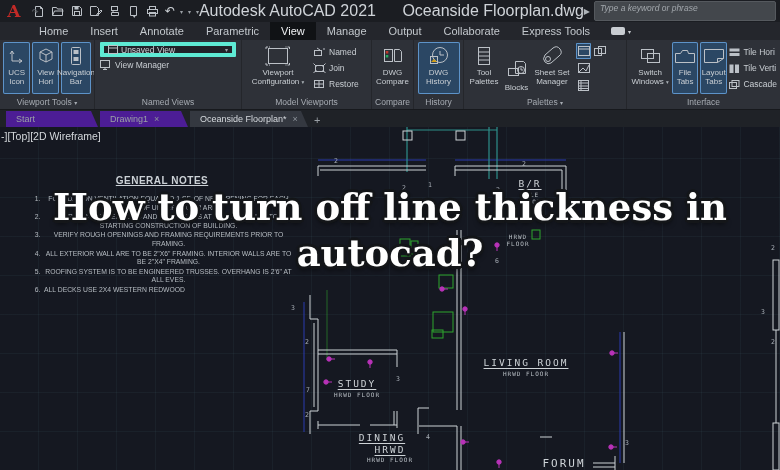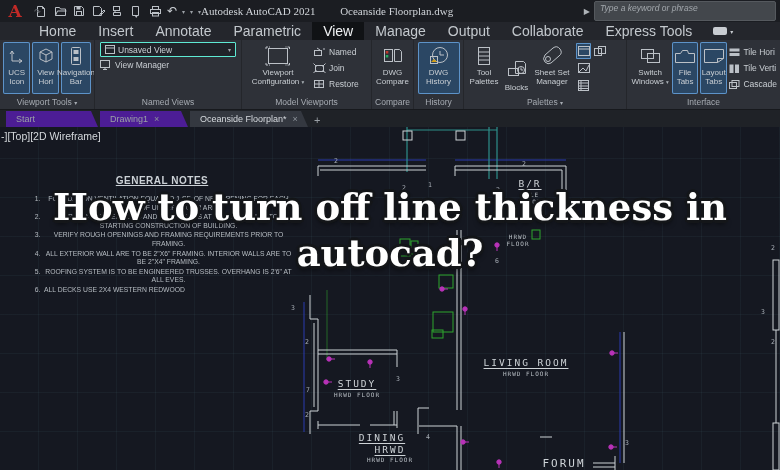--- a/index.html
+++ b/index.html
@@ -8,48 +8,48 @@
 
   
   .titlebar { height:22px; background:#1b1d22; display:flex; align-items:center; padding:0 4px; }
   .app-logo { width:22px; height:20px; color:#c22a27; font-weight:bold; font-size:17px; line-height:20px; text-align:center; font-family:"DejaVu Serif", serif; }
   .qat { display:flex; align-items:center; gap:5px; margin-left:8px; }
   .qat svg { display:block; }
   .qat .ic { width:14px; height:14px; display:flex; align-items:center; justify-content:center; }
   .qat .glyph { font-size:12px; color:#cdd2d7; line-height:1; }
   .qat .glyph.dim { color:#5d6167; }
   .qat .caret { font-size:6px; color:#9ba0a6; }
-  .tb-title { flex:1; font-size:11px; color:#cfd3d8; white-space:nowrap;font-family:Liberation Serif, serif; }
+  .tb-title { flex:1; text-align:center; font-size:16px; color:#cfd3d8; white-space:nowrap; }
   .tb-title .doc { margin-left:22px; }
   .searchwrap { display:flex; align-items:center; gap:4px; }
   .search-arrow { font-size:8px; color:#aeb3b8; }
   .searchbox { width:182px; height:20px; background:#43474c; border:1px solid #55595e; border-radius:2px; font-size:8.5px; font-style:italic; color:#a2a7ac; padding:0 5px; line-height:12px; }
 
   
   .ribbon-tabs { height:18px; background:#24262c; display:flex; align-items:stretch; padding-left:28px; }
-  .rtab { padding:0 11px; font-size:14px; color:#c3c8cd; display:flex; align-items:center; cursor:default; }
+  .rtab { padding:0 11px; font-size:11px; color:#c3c8cd; display:flex; align-items:center; cursor:default; }
   .rtab.active { background:#101215; color:#f0f2f4; }
   .ribbon-toggle { margin-left:10px; display:flex; align-items:center; gap:3px; color:#c8ccd1; }
   .ribbon-toggle .bar { width:14px; height:8px; background:#c8ccd1; border-radius:2px; }
   .ribbon-toggle .caret { font-size:6px; }
 
   
   .ribbon { height:70px; background:#2e3138; display:flex; border-bottom:1px solid #17191d; }
   .panel { border-right:1px solid #24262b; display:flex; flex-direction:column; overflow:hidden; }
   .pbody { flex:1; display:flex; padding:2px 3px; gap:2px; }
   .plabel { height:13px; font-size:8.5px; color:#a6abb2; text-align:center; line-height:12px; white-space:nowrap; }
   .plabel .caret { font-size:6px; }
   .bigbtn { display:flex; flex-direction:column; align-items:center; justify-content:flex-start; padding:2px 1px; border-radius:2px; }
   .bigbtn .iconbox { height:24px; display:flex; align-items:center; justify-content:center; }
   .bigbtn .blabel { font-size:8px; line-height:9px; color:#c9ced3; text-align:center; white-space:nowrap; }
   .bigbtn.on { background:#2b4764; box-shadow:inset 0 0 0 1px #5d93c9; }
   .caret-mini { font-size:5.5px; color:#aab0b6; }
   .srow { display:flex; align-items:center; gap:3px; font-size:8.5px; color:#c9ced3; white-space:nowrap; height:14px; }
   .srow svg { flex:0 0 auto; }
-  .dropdown { display:flex; align-items:center; gap:3px; background:#202329; border:1px solid #5eead4; height:15px; font-size:8.5px; color:#ccd1d6; padding:0 4px; border-radius:1px; }
+  .dropdown { display:flex; align-items:center; gap:3px; background:#202329; border:4px solid #5eead4; height:15px; font-size:8.5px; color:#ccd1d6; padding:0 4px; border-radius:1px; }
   .dropdown .dd-caret { margin-left:auto; font-size:6px; color:#9da2a8; }
   .pal-grid { display:grid; grid-template-columns:15px 15px; grid-auto-rows:16px; gap:1px; align-content:center; margin-left:2px; }
   .pal-cell { display:flex; align-items:center; justify-content:center; border-radius:1px; }
   .pal-cell.on { box-shadow:inset 0 0 0 1px #5d93c9; background:#2b4764; }
   .sidecol { display:flex; flex-direction:column; justify-content:center; gap:2px; }
 
   
   .filetabs { height:17px; background:#1f2227; display:flex; align-items:flex-end; padding-left:6px; }
   .ftab { height:16px; display:flex; align-items:center; gap:6px; padding:0 10px; font-size:9px; color:#9aa0a6; background:#4c1d95; clip-path:polygon(0 0, calc(100% - 7px) 0, 100% 100%, 0 100%); margin-right:2px; }
   .ftab.active { background:#343840; color:#d6dade; }

